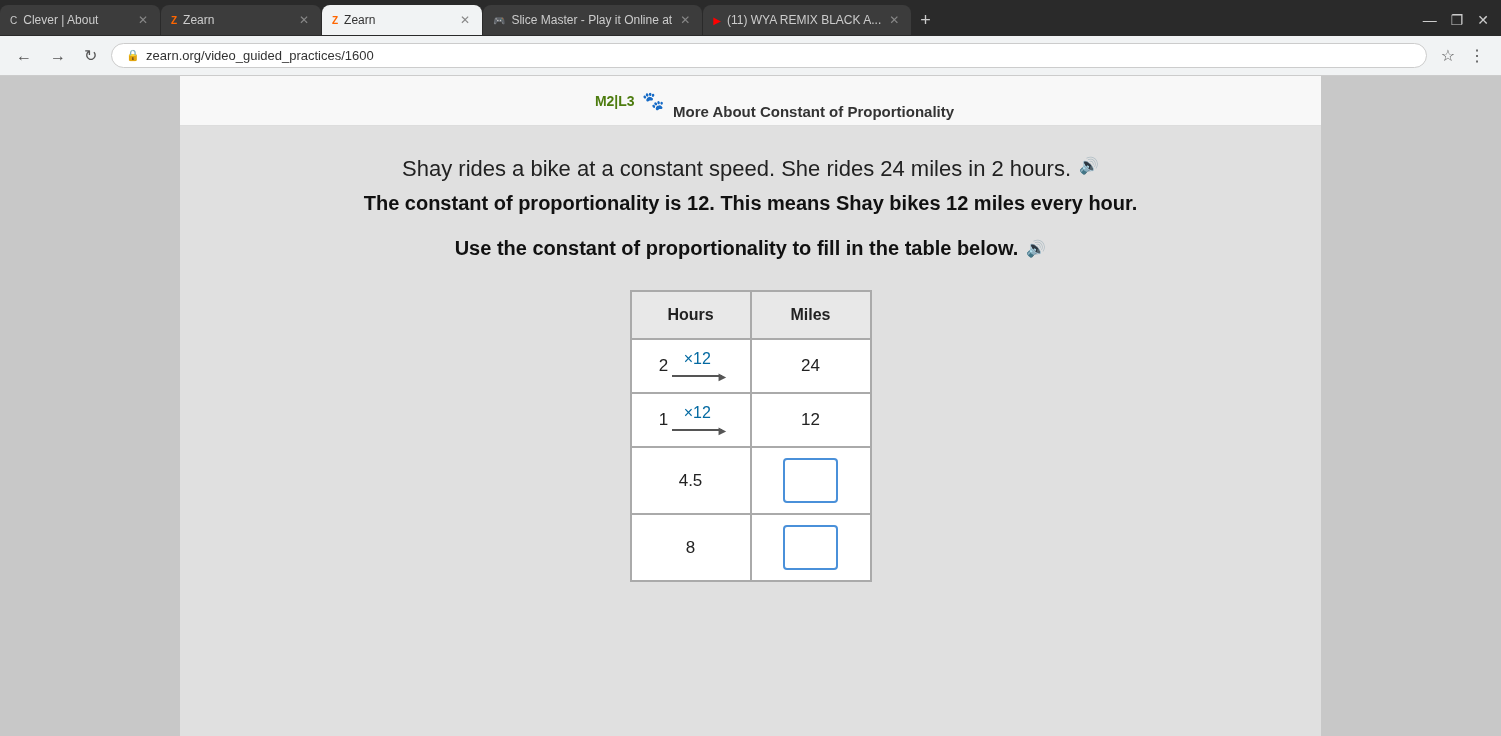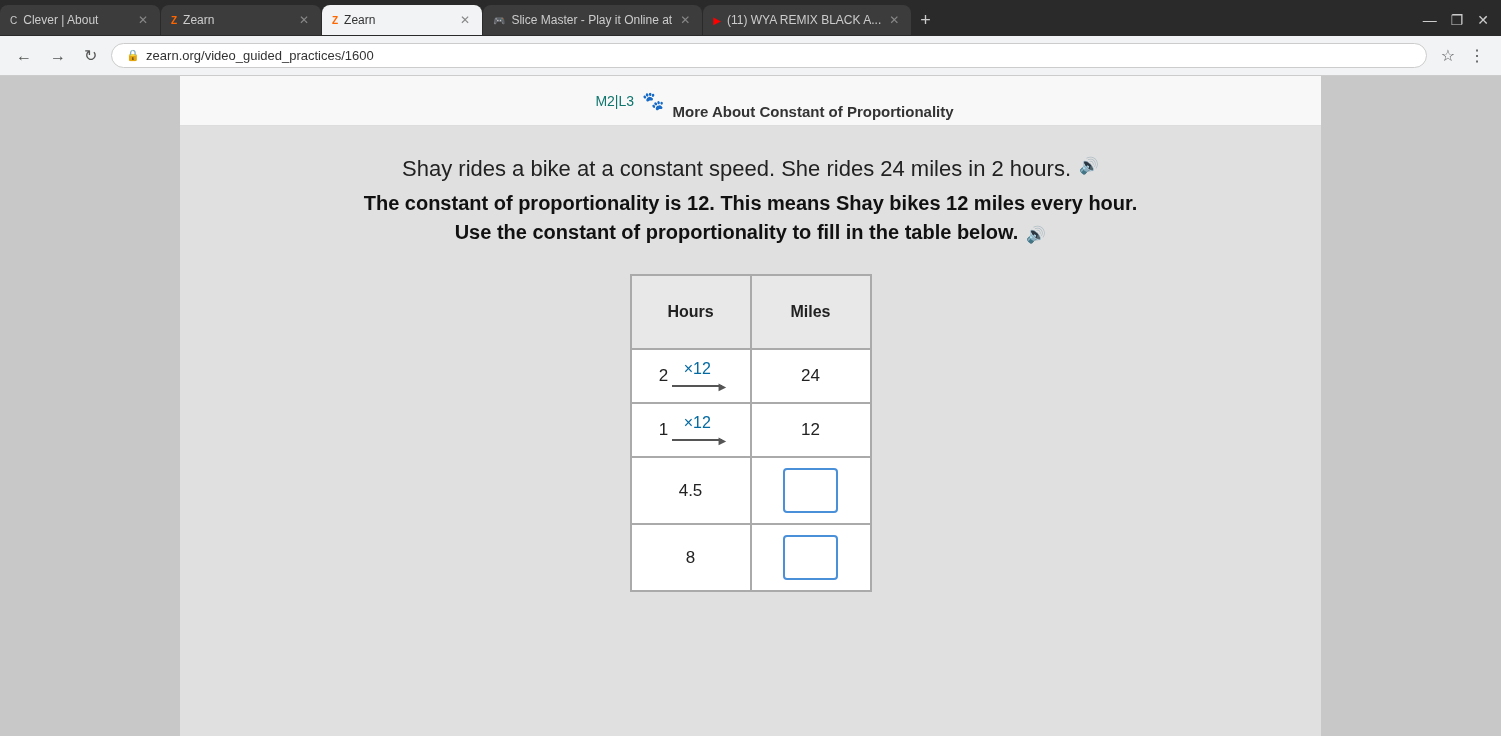--- a/index.html
+++ b/index.html
@@ -109,22 +109,22 @@
     }
     .header-lesson-info {
       display: flex;
       align-items: center;
       gap: 8px;
       flex: 1;
       justify-content: center;
     }
     .lesson-badge {
       font-size: 14px;
-      font-weight: 400;
-      color: #0f766e;
+      font-weight: 700;
+      color: #4d7c0f;
     }
     .lesson-icon {
       font-size: 18px;
     }
     .lesson-title {
       font-size: 15px;
       font-weight: 600;
       color: #333;
       margin-top: 21px;
     }
@@ -173,49 +173,49 @@
       color: #222;
       margin-bottom: 10px;
       display: flex;
       gap: 8px;
       justify-content: center;
     }
     .problem-text .line2 {
       font-size: 20px;
       font-weight: bold;
       color: #111;
-      margin-bottom: 6px;
+      margin-bottom: 22px;
     }
     .problem-text .line3 {
       font-size: 20px;
       font-weight: bold;
       color: #111;
       display: flex;
-      align-items: flex-end;
+      align-items: center;
       gap: 8px;
       justify-content: center;
     }
 
     .audio-icon {
       font-size: 16px;
       color: #555;
       cursor: pointer;
     }
 
     
     .prop-table {
       border-collapse: collapse;
       background: white;
       min-width: 220px;
       margin-top: 10px;
     }
     .prop-table th {
       background: #e8e8e8;
       border: 2px solid #aaa;
-      padding: 27px 30px;
+      padding: 14px 30px;
       font-size: 16px;
       font-weight: 600;
       color: #222;
       text-align: center;
     }
     .prop-table td {
       border: 2px solid #aaa;
       padding: 10px 20px;
       text-align: center;
       font-size: 17px;

